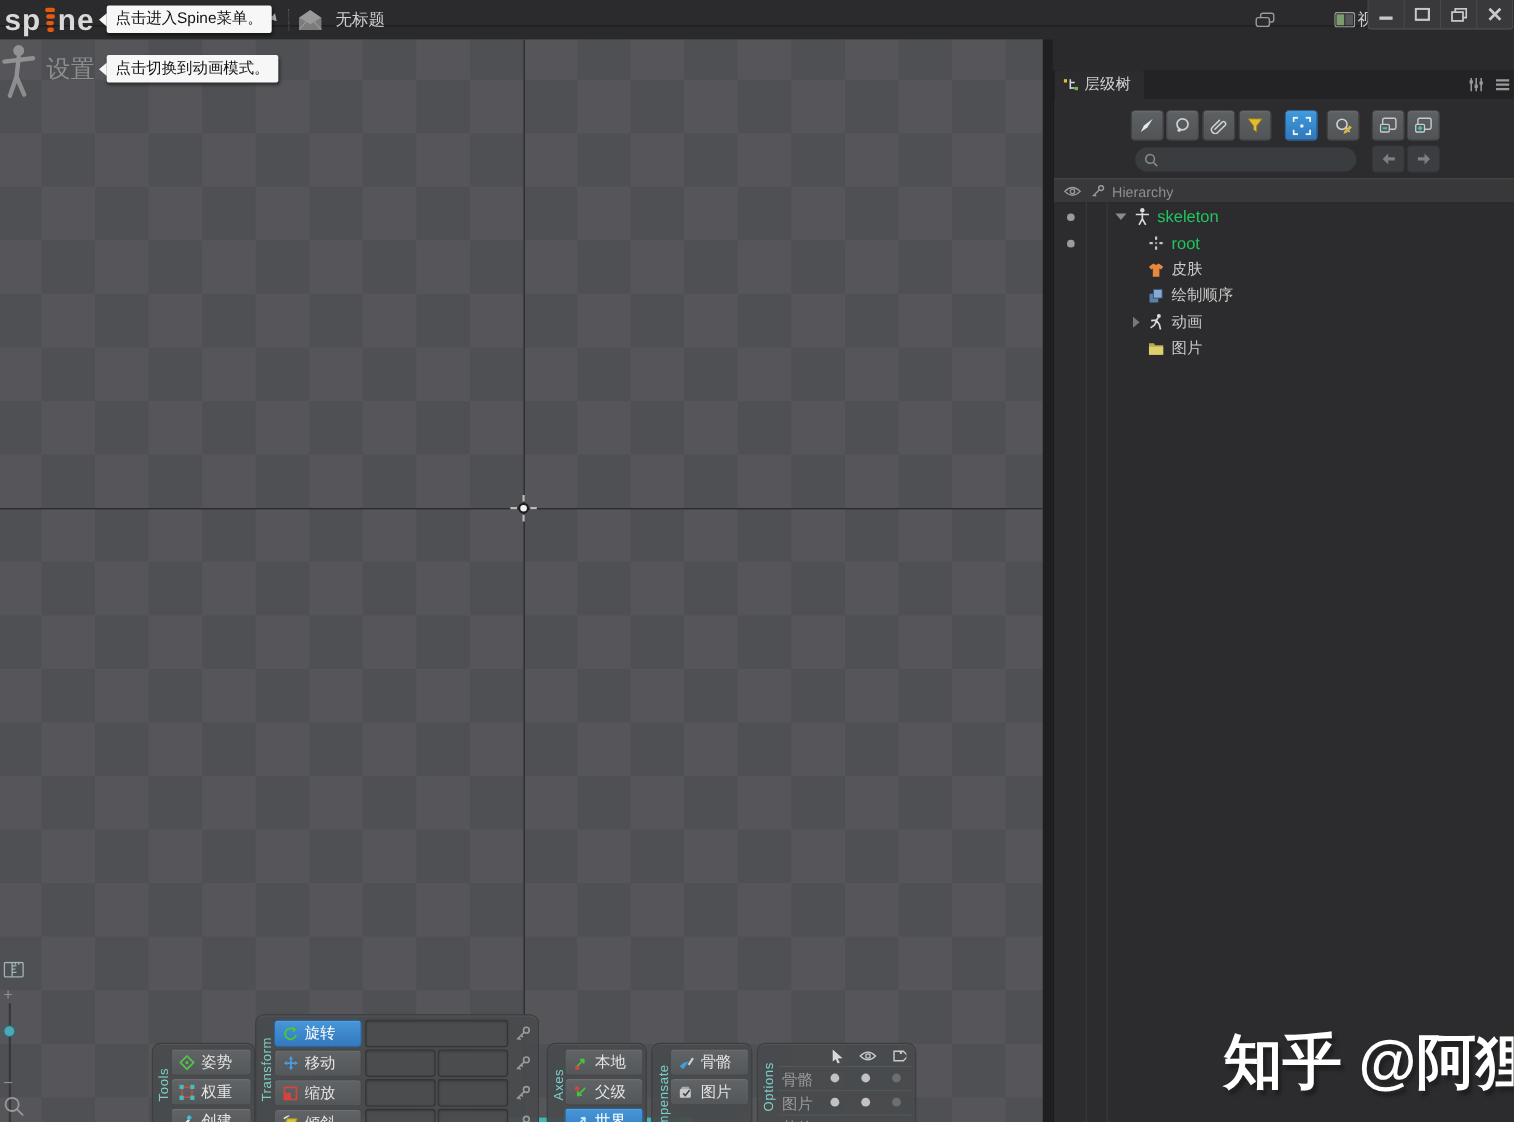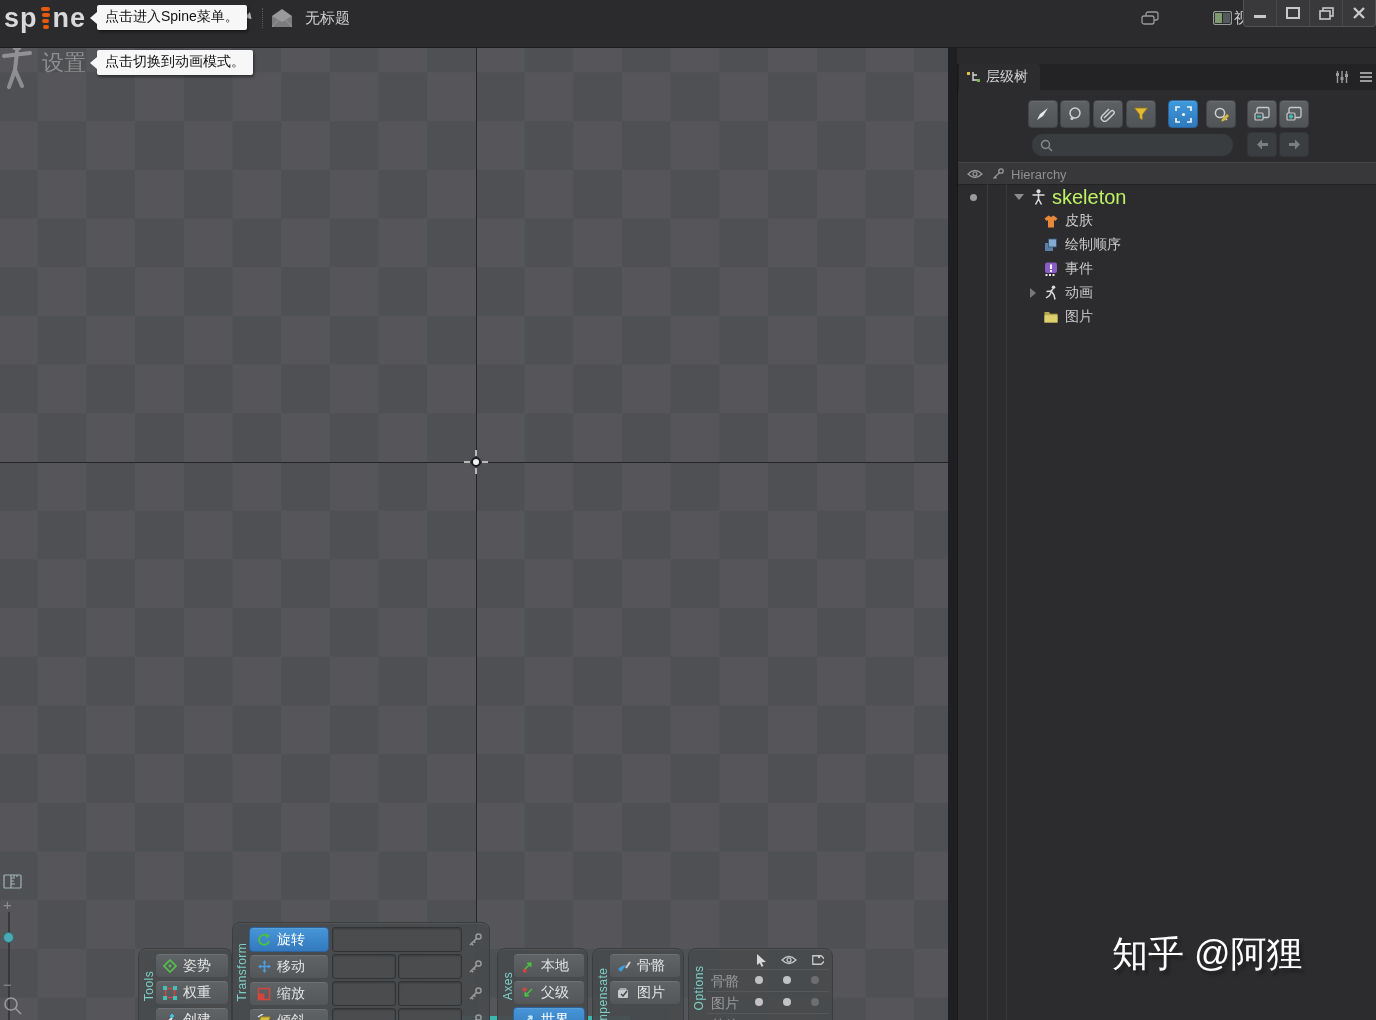--- a/index.html
+++ b/index.html
@@ -1,21 +1,21 @@
 <!DOCTYPE html>
 <html><head>
 <meta charset="utf-8">
 <style>
   * { margin:0; padding:0; box-sizing:border-box; }
   html,body { width:1376px; height:1020px; overflow:hidden; background:#2a2a2c;
     font-family:"Liberation Sans", sans-serif; }
   #app { position:relative; width:1376px; height:1020px; overflow:hidden; }
 
   
-  .titlebar { position:absolute; left:0; top:0; width:1376px; height:48px;
+  .titlebar { position:absolute; left:0; top:0; width:1376px; height:24px;
     background:#2b2b2d; border-bottom:1px solid #1c1c1e; z-index:30;text-decoration:underline; }
   .logo { position:absolute; left:4px; top:1px; height:34px; display:flex; align-items:center;
     color:#d9d9d9; font-size:27px; font-weight:bold; letter-spacing:1px; }
   .logo .vertebrae { display:inline-flex; flex-direction:column; gap:2px; margin:0 3px; }
   .logo .vertebrae i { display:block; background:#e65a0e; border-radius:2px; }
   .logo .vertebrae i:nth-child(1){width:9px;height:4px;}
   .logo .vertebrae i:nth-child(2){width:8px;height:4px;margin-left:1px;}
   .logo .vertebrae i:nth-child(3){width:7px;height:4px;margin-left:1px;}
   .logo .vertebrae i:nth-child(4){width:6px;height:4px;margin-left:2px;}
   .tooltip { position:absolute; background:#f7f7f7; color:#111; font-size:14px;
@@ -115,25 +115,25 @@
   .tree { position:absolute; left:0; top:121px; width:419px; }
   .trow { position:relative; height:24px; display:flex; align-items:center; cursor:default; }
   .trow .vis-dot { position:absolute; left:12px; top:9px; width:7px; height:7px;
     border-radius:50%; background:#9b9b9d; }
   .tri { width:0; height:0; display:inline-block; }
   .tri.down { border-left:5px solid transparent; border-right:5px solid transparent;
     border-top:6px solid #8b8b8d; }
   .tri.right { border-top:5px solid transparent; border-bottom:5px solid transparent;
     border-left:6px solid #78787a; }
   .tlabel { color:#cacaca; font-size:14px; margin-left:6px; }
-  .tlabel.latin { font-size:20px; color:#bef264; }
+  .tlabel.latin { font-size:15px; color:#22c55e; }
   .ticon { display:inline-flex; width:16px; height:16px; align-items:center; justify-content:center; }
 
   .watermark { position:absolute; left:1112px; top:930px; width:250px; z-index:50;
-    color:#ffffff; font-size:36px; font-weight:normal; white-space:nowrap;
+    color:#ffffff; font-size:54px; font-weight:bold; white-space:nowrap;
     text-shadow:3px 4px 3px rgba(25,25,28,.65); }
 </style>
 </head>
 <body>
 
 <div id="app">
 
   <div class="canvas"></div>
   <div class="axis-v"></div>
   <div class="axis-h"></div>
@@ -507,20 +507,33 @@
         <span style="margin-left:56px;" class="tri down"></span>
         <span class="ticon" style="margin-left:6px;">
           <svg width="13" height="16" viewBox="0 0 13 16">
             <circle cx="6.5" cy="2.2" r="2" fill="#dcdcdc"></circle>
             <path d="M6.5 4.5 V10 M0.5 6 H12.5 M6.5 10 L3.5 15.5 M6.5 10 L9.5 15.5" stroke="#dcdcdc" stroke-width="1.5" fill="none"></path>
           </svg>
         </span>
         <span class="tlabel latin">skeleton</span>
       </div>
 
+      <div class="trow">
+        <span class="vis-dot"></span>
+        <span class="ticon" style="margin-left:85px;">
+          <svg width="14" height="14" viewBox="0 0 14 14" fill="#c6c6c6">
+            <rect x="6" y="1" width="2" height="3"></rect>
+              <rect x="6" y="10" width="2" height="3"></rect>
+            <rect x="1" y="6" width="3" height="2"></rect>
+              <rect x="10" y="6" width="3" height="2"></rect>
+            <rect x="6" y="6" width="2" height="2" fill="#8f8f8f"></rect>
+          </svg>
+        </span>
+        <span class="tlabel latin">root</span>
+      </div>
 
 
       <div class="trow">
         <span class="ticon" style="margin-left:85px;">
           <svg width="14" height="13" viewBox="0 0 14 13">
             <path d="M4.5 0.5 L0.5 3.5 L2.5 6 L4 5 V12.5 H10 V5 L11.5 6 L13.5 3.5 L9.5 0.5 L7 2z" fill="#e8883a"></path>
           </svg>
         </span>
         <span class="tlabel">皮肤</span>
       </div>
@@ -528,35 +541,20 @@
       <div class="trow">
         <span class="ticon" style="margin-left:85px;">
           <svg width="14" height="14" viewBox="0 0 14 14">
             <rect x="1" y="5" width="8" height="8" fill="#5b7fa6"></rect>
             <rect x="4.5" y="1" width="8" height="8" fill="#85abd4" stroke="#33506e" stroke-width="0.8"></rect>
           </svg>
         </span>
         <span class="tlabel">绘制顺序</span>
       </div>
 
-      <div class="trow">
-        <span class="ticon" style="margin-left:85px;">
-          <svg width="14" height="14" viewBox="0 0 14 14">
-            <rect x="1" y="0.5" width="12" height="10.5" rx="2" fill="#8a5cc8"></rect>
-            <rect x="6" y="2.5" width="2" height="4.5" fill="#fff"></rect>
-              <rect x="6" y="8" width="2" height="1.8" fill="#fff"></rect>
-            <g fill="#e9e9e9">
-                <rect x="1.5" y="12" width="2" height="2"></rect>
-                <rect x="5" y="12" width="2" height="2"></rect>
-                <rect x="8.5" y="12" width="2" height="2"></rect>
-              </g>
-          </svg>
-        </span>
-        <span class="tlabel">事件</span>
-      </div>
 
       <div class="trow">
         <span style="margin-left:72px;" class="tri right"></span>
         <span class="ticon" style="margin-left:7px;">
           <svg width="14" height="16" viewBox="0 0 14 16" fill="none">
             <circle cx="9.5" cy="2.2" r="1.8" fill="#dcdcdc"></circle>
             <path d="M2.5 6.5 L7 6 L9 4 M7.5 6.5 L5.5 10.5 L2 13 M7.5 6.5 L10 10 L11 14.5" stroke="#dcdcdc" stroke-width="1.5"></path>
           </svg>
         </span>
         <span class="tlabel">动画</span>

